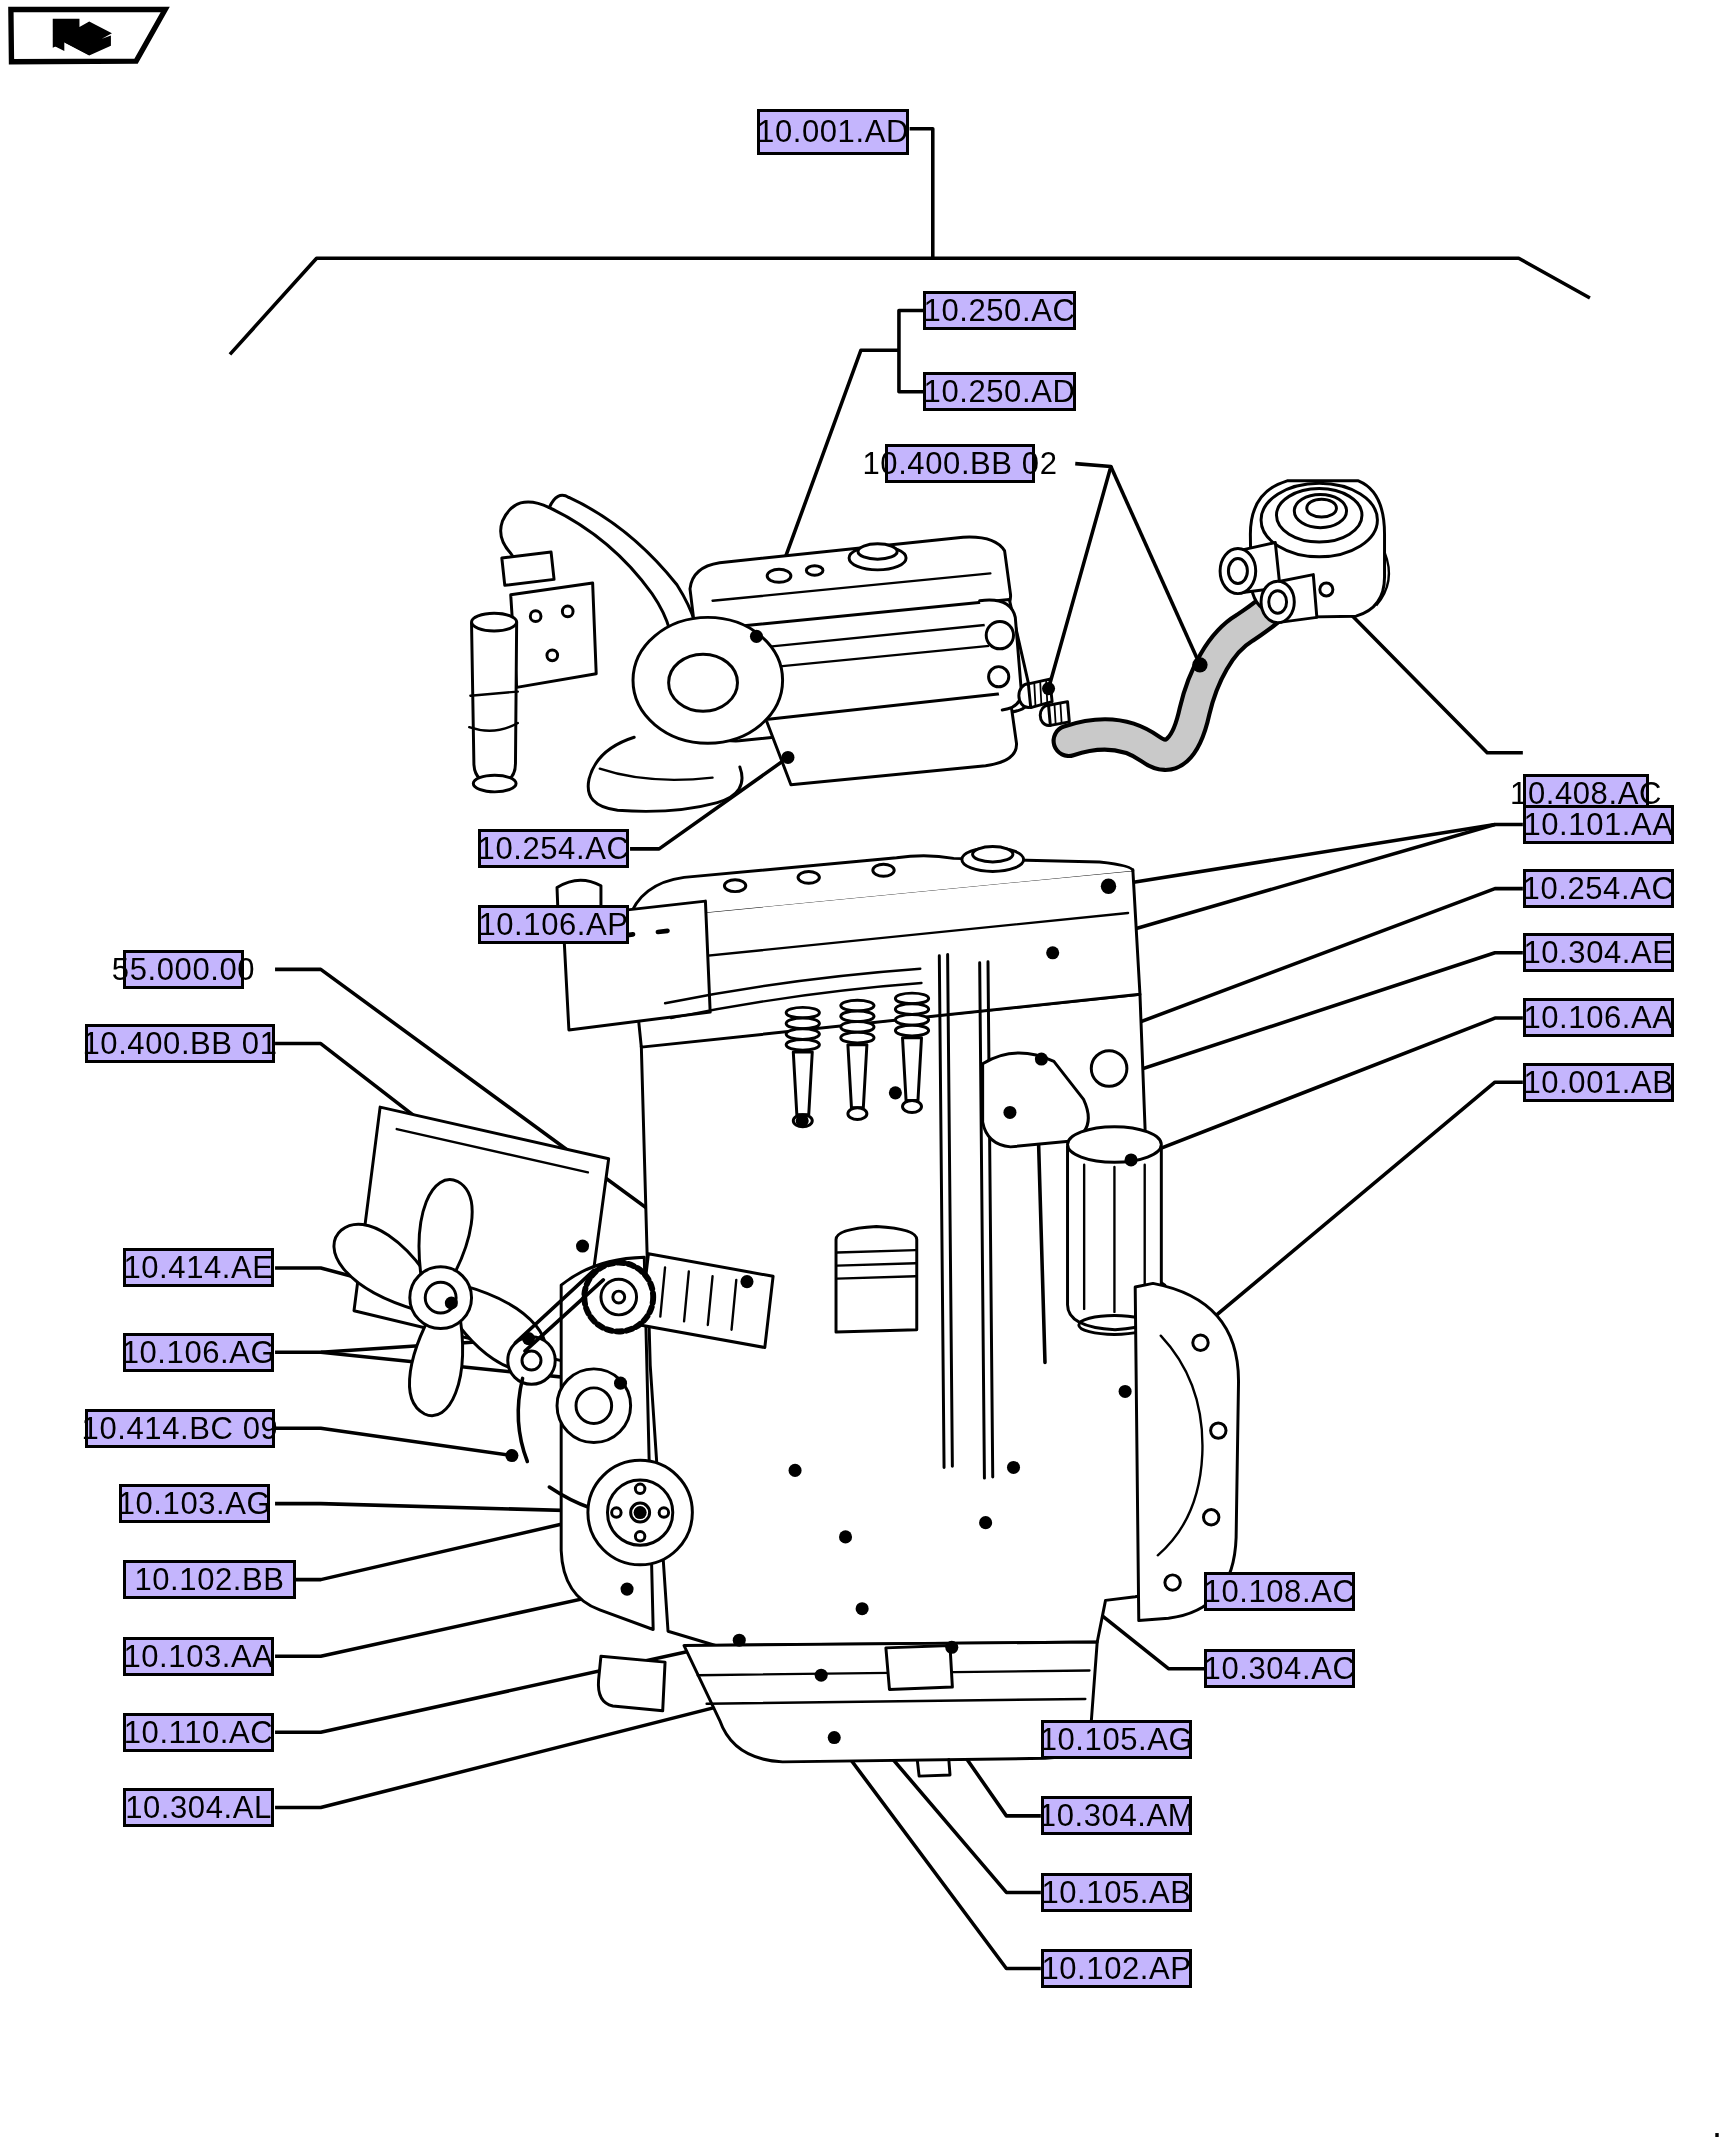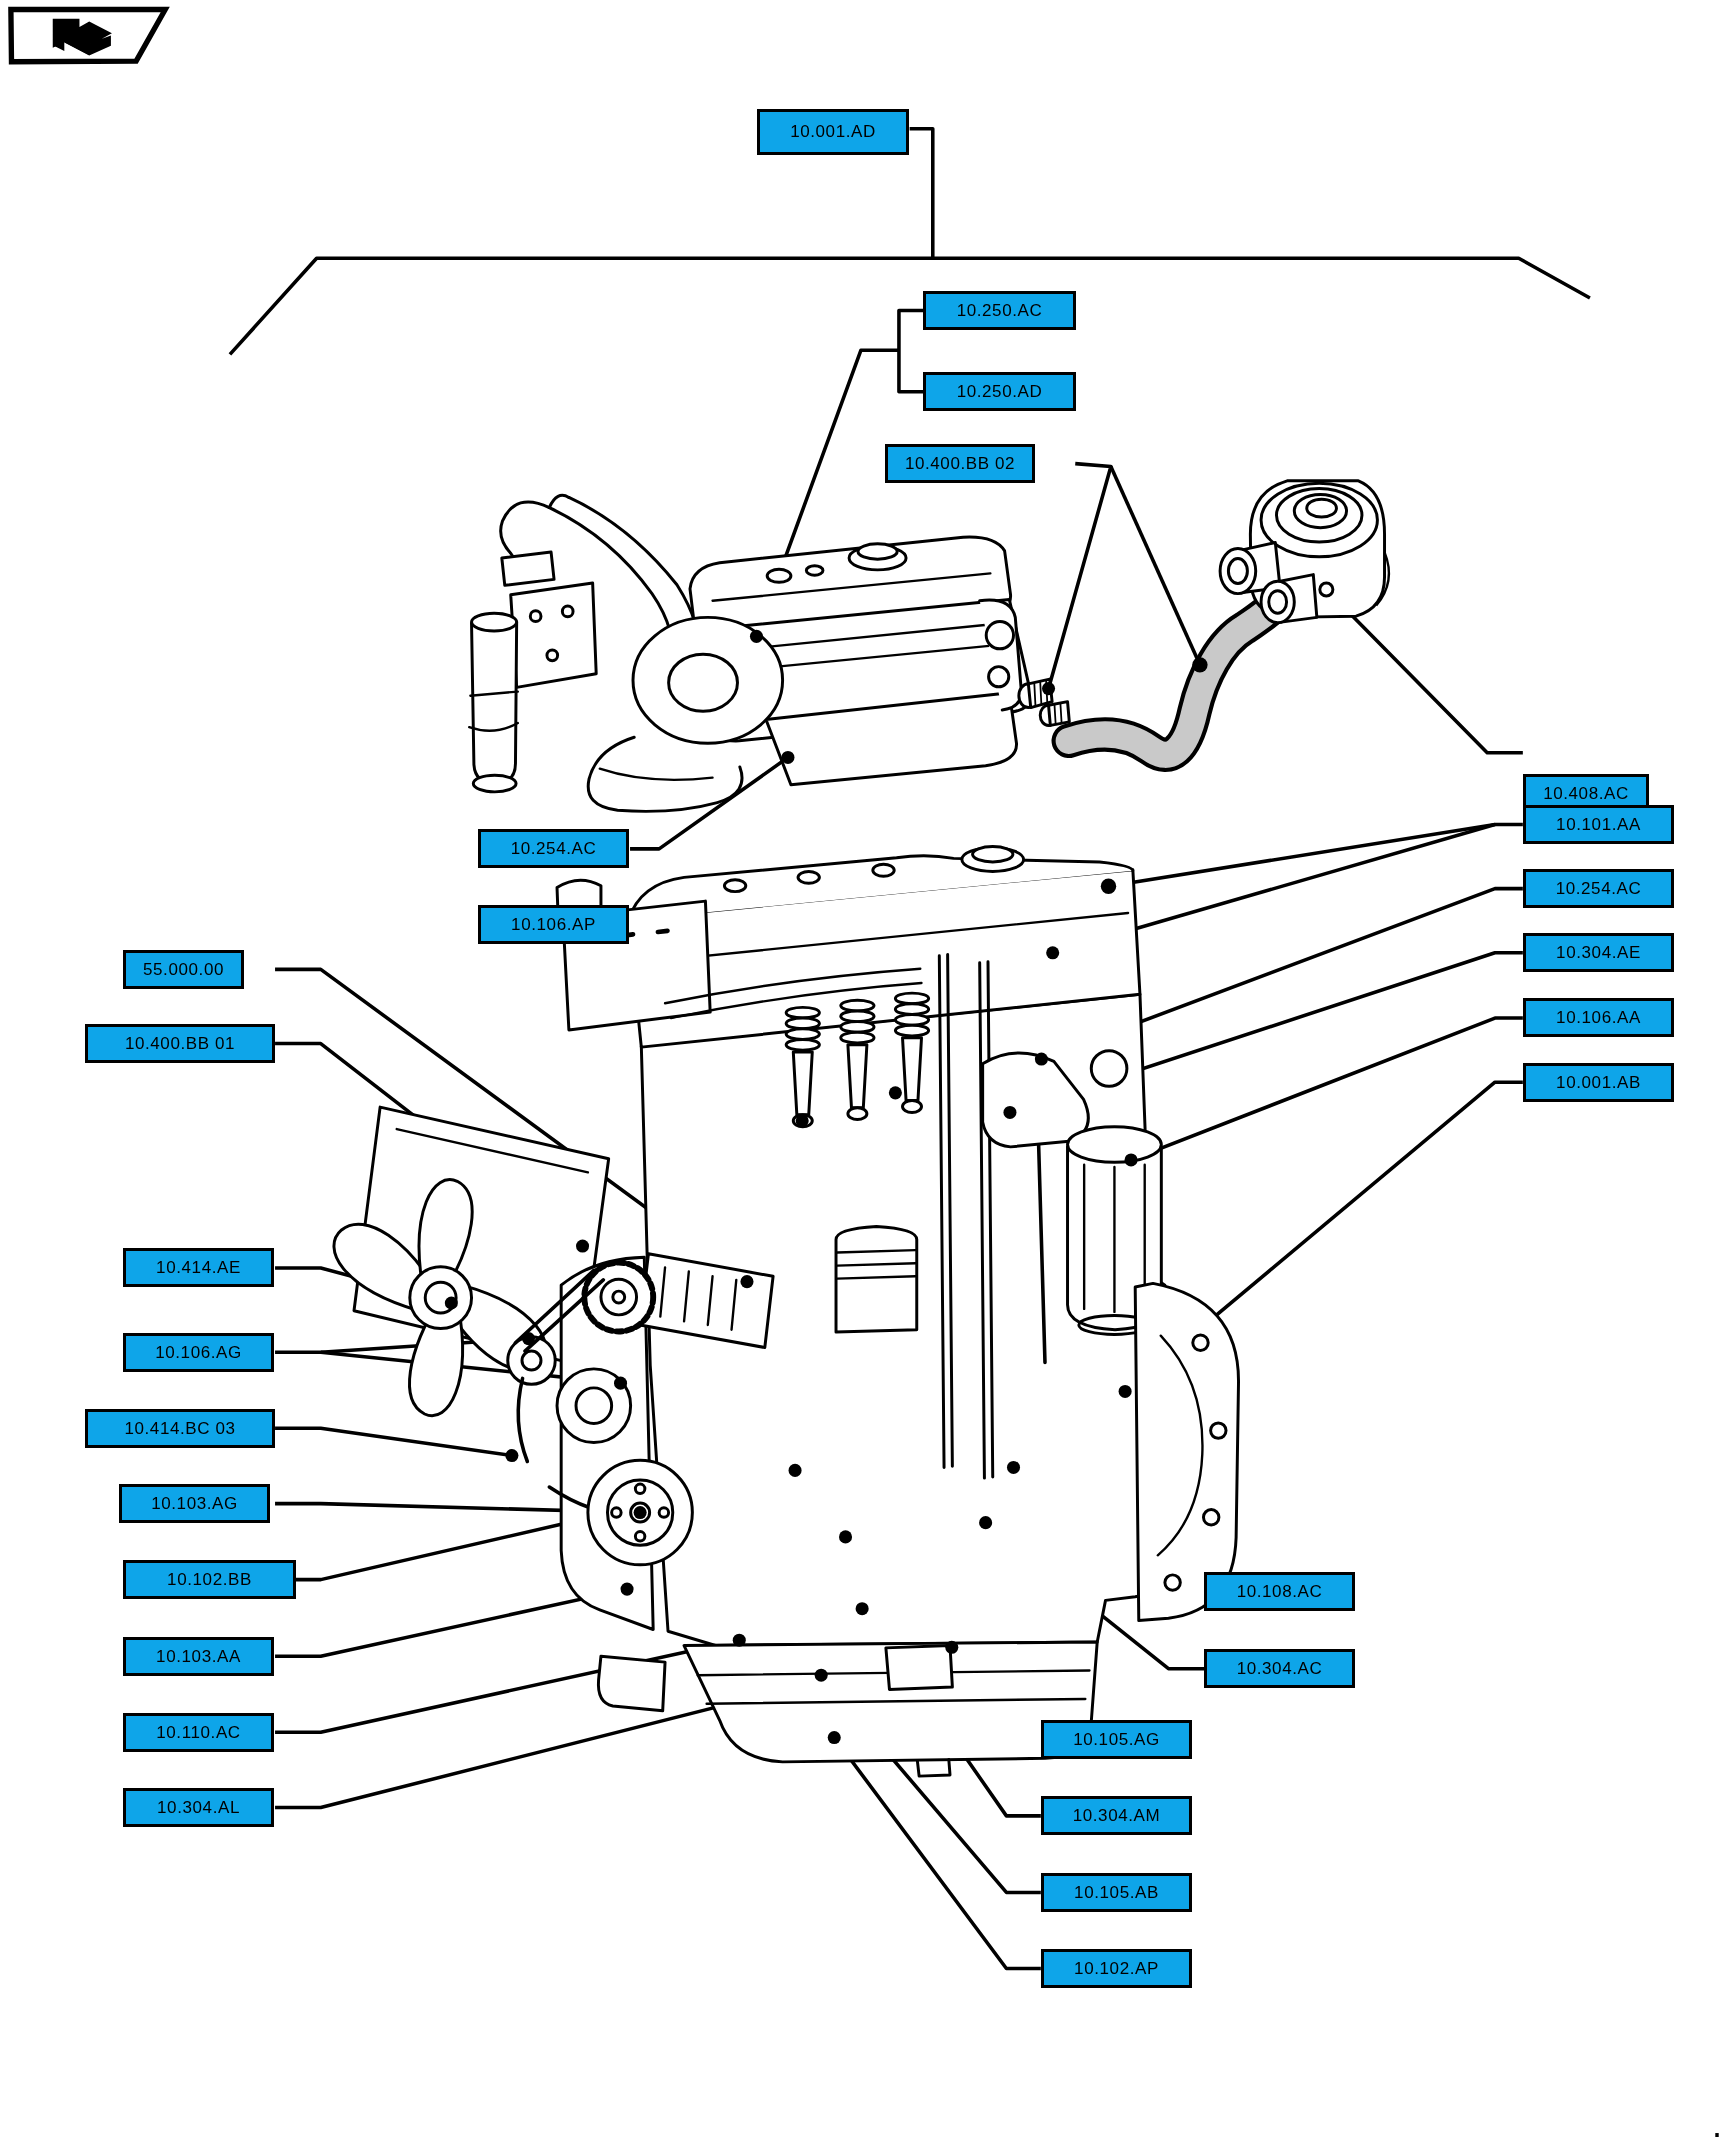--- a/index.html
+++ b/index.html
@@ -3,23 +3,23 @@
 <meta charset="utf-8">
 <style>
   html,body{margin:0;padding:0;background:#ffffff;}
   .page{
     position:relative;width:1732px;height:2140px;background:#ffffff;
     font-family:"Liberation Sans", sans-serif;overflow:hidden;
   }
   svg.art{position:absolute;left:0;top:0;z-index:1;}
   .plabel{
     position:absolute;height:39px;box-sizing:border-box;
-    border:3px solid #000;background:#0ea5e9;color:#000;
+    border:3px solid #000;background:#c4b5fd;color:#000;
     display:flex;align-items:center;justify-content:center;
-    font-size:17px;letter-spacing:0.6px;white-space:nowrap;z-index:2;
+    font-size:31px;letter-spacing:0.6px;white-space:nowrap;z-index:2;
   }
   .cornermark{
     position:absolute;left:1712px;top:2104px;font-size:36px;color:#000;z-index:2;
     font-family:"Liberation Sans", sans-serif;
   }
 </style>
 </head>
 <body>
 
 <div class="page">
@@ -304,21 +304,21 @@
   <div class="plabel" style="left:1523px;top:869px;width:151px">10.254.AC</div>
   <div class="plabel" style="left:1523px;top:933px;width:151px">10.304.AE</div>
   <div class="plabel" style="left:1523px;top:998px;width:151px">10.106.AA</div>
   <div class="plabel" style="left:1523px;top:1063px;width:151px">10.001.AB</div>
   <div class="plabel" style="left:478px;top:829px;width:151px">10.254.AC</div>
   <div class="plabel" style="left:478px;top:905px;width:151px">10.106.AP</div>
   <div class="plabel" style="left:123px;top:950px;width:121px">55.000.00</div>
   <div class="plabel" style="left:85px;top:1024px;width:190px">10.400.BB 01</div>
   <div class="plabel" style="left:123px;top:1248px;width:151px">10.414.AE</div>
   <div class="plabel" style="left:123px;top:1333px;width:151px">10.106.AG</div>
-  <div class="plabel" style="left:85px;top:1409px;width:190px">10.414.BC 03</div>
+  <div class="plabel" style="left:85px;top:1409px;width:190px">10.414.BC 09</div>
   <div class="plabel" style="left:119px;top:1484px;width:151px">10.103.AG</div>
   <div class="plabel" style="left:123px;top:1560px;width:173px">10.102.BB</div>
   <div class="plabel" style="left:123px;top:1637px;width:151px">10.103.AA</div>
   <div class="plabel" style="left:123px;top:1713px;width:151px">10.110.AC</div>
   <div class="plabel" style="left:123px;top:1788px;width:151px">10.304.AL</div>
   <div class="plabel" style="left:1204px;top:1572px;width:151px">10.108.AC</div>
   <div class="plabel" style="left:1204px;top:1649px;width:151px">10.304.AC</div>
   <div class="plabel" style="left:1041px;top:1720px;width:151px">10.105.AG</div>
   <div class="plabel" style="left:1041px;top:1796px;width:151px">10.304.AM</div>
   <div class="plabel" style="left:1041px;top:1873px;width:151px">10.105.AB</div>

